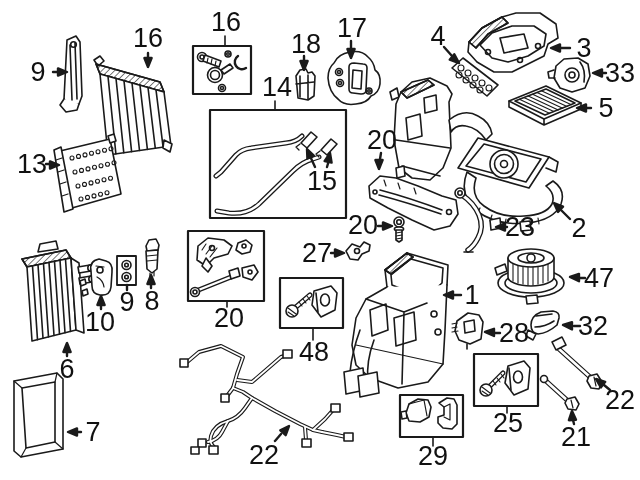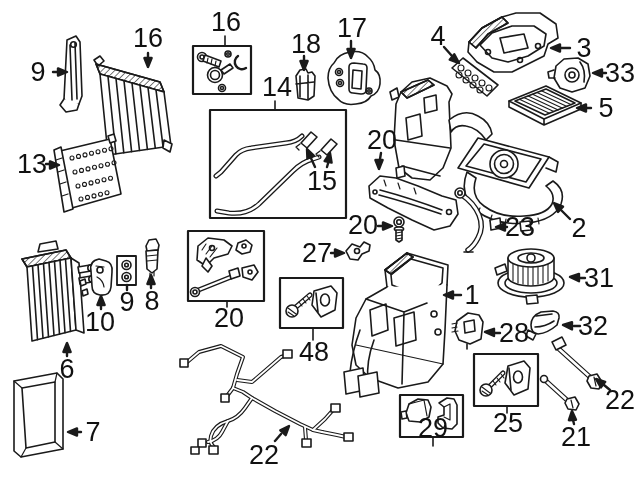--- a/index.html
+++ b/index.html
@@ -575,18 +575,18 @@
 <div class="co" style="left:382px;top:140px">20</div>
 <div class="co" style="left:363px;top:225px">20</div>
 <div class="co" style="left:576px;top:437px">21</div>
 <div class="co" style="left:620px;top:400px">22</div>
 <div class="co" style="left:520px;top:227px">23</div>
 <div class="co" style="left:620px;top:73px">33</div>
 <div class="co" style="left:508px;top:423px">25</div>
 <div class="co" style="left:314px;top:352px">48</div>
 <div class="co" style="left:317px;top:253px">27</div>
 <div class="co" style="left:514px;top:333px">28</div>
-<div class="co" style="left:433px;top:428px">29</div>
+<div class="co" style="left:433px;top:456px">29</div>
 <div class="co" style="left:229px;top:318px">20</div>
-<div class="co" style="left:599px;top:278px">31</div>
+<div class="co" style="left:599px;top:278px">47</div>
 <div class="co" style="left:593px;top:326px">32</div>
 <div class="co" style="left:264px;top:455px">22</div>
 </div>
 
 </body></html>

